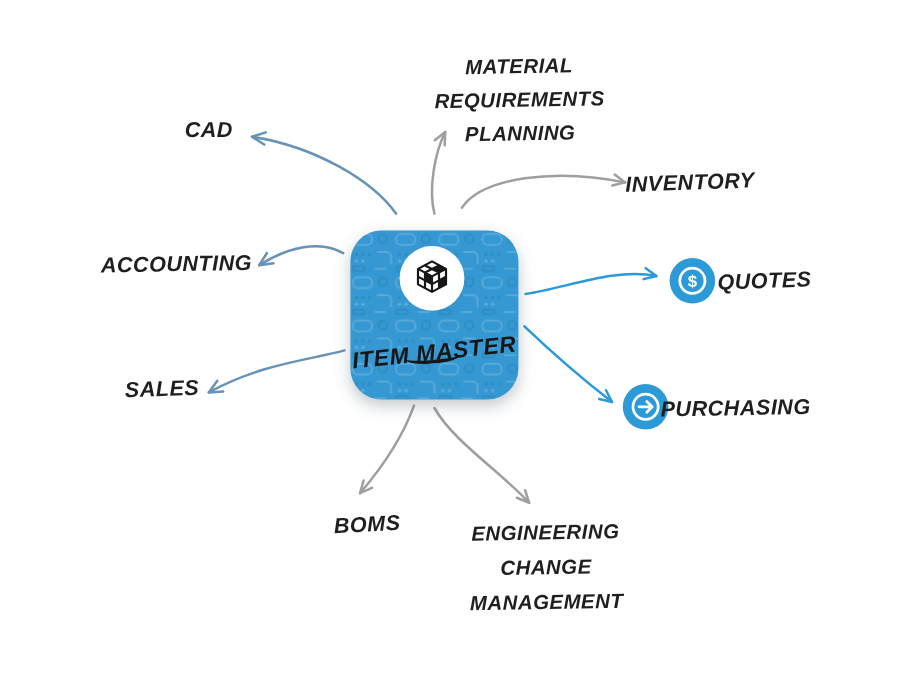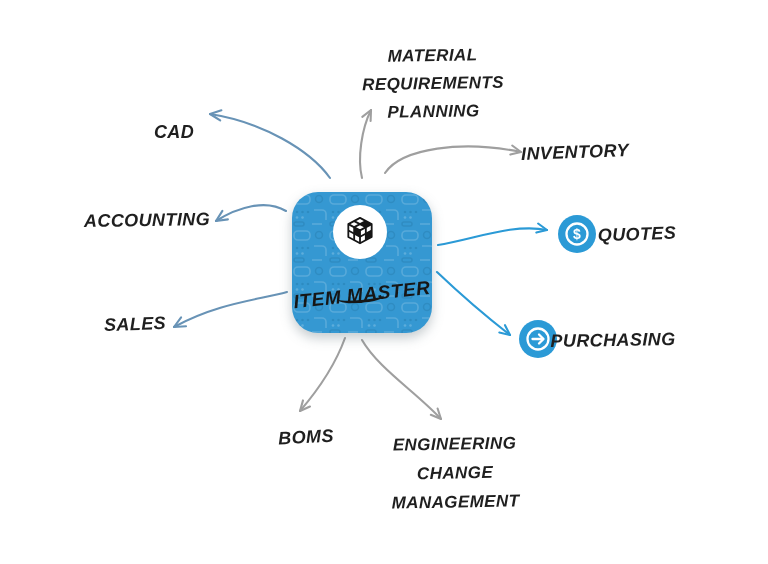--- a/index.html
+++ b/index.html
@@ -195,21 +195,21 @@
           <path d="M31,25.9 L38,22.2 L38,30 L31,33.7 Z"></path>
           <path d="M24,14.5 L31,11 L38,14.5 L31,18.2 Z"></path>
         </g>
       </svg>
     </div>
 
     <div class="center-label">ITEM MASTER</div>
     <div class="center-underline"></div>
   </div>
 
-  <div class="node-label" style="left:174px; top:132px;">CAD</div>
+  <div class="node-label" style="left:174px; top:108px;">CAD</div>
 
   <div class="node-label small" style="left:433px; top:84px; transform:translate(-50%,-50%) rotate(-1deg);">MATERIAL
 REQUIREMENTS
 PLANNING</div>
 
   <div class="node-label" style="left:575px; top:152px; transform:translate(-50%,-50%) rotate(-2deg);">INVENTORY</div>
 
   <svg class="node-icon" style="left:577px; top:234px;" viewBox="0 0 40 40" xmlns="http://www.w3.org/2000/svg">
     <circle cx="20" cy="20" r="19" fill="#2b9ad6"></circle>
     <circle cx="20" cy="20" r="10.5" fill="none" stroke="#ffffff" stroke-width="2.3"></circle>

